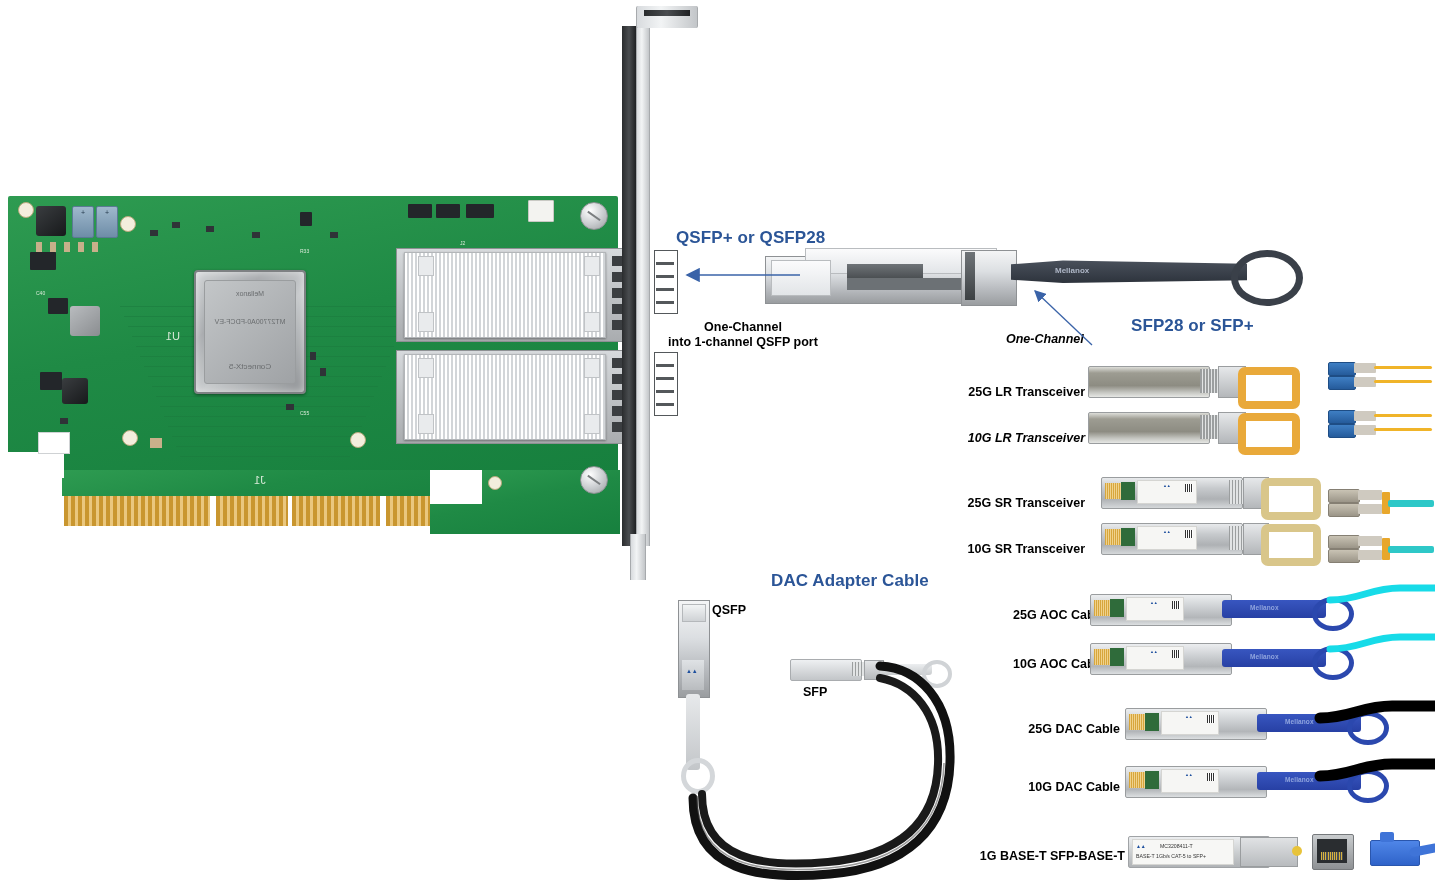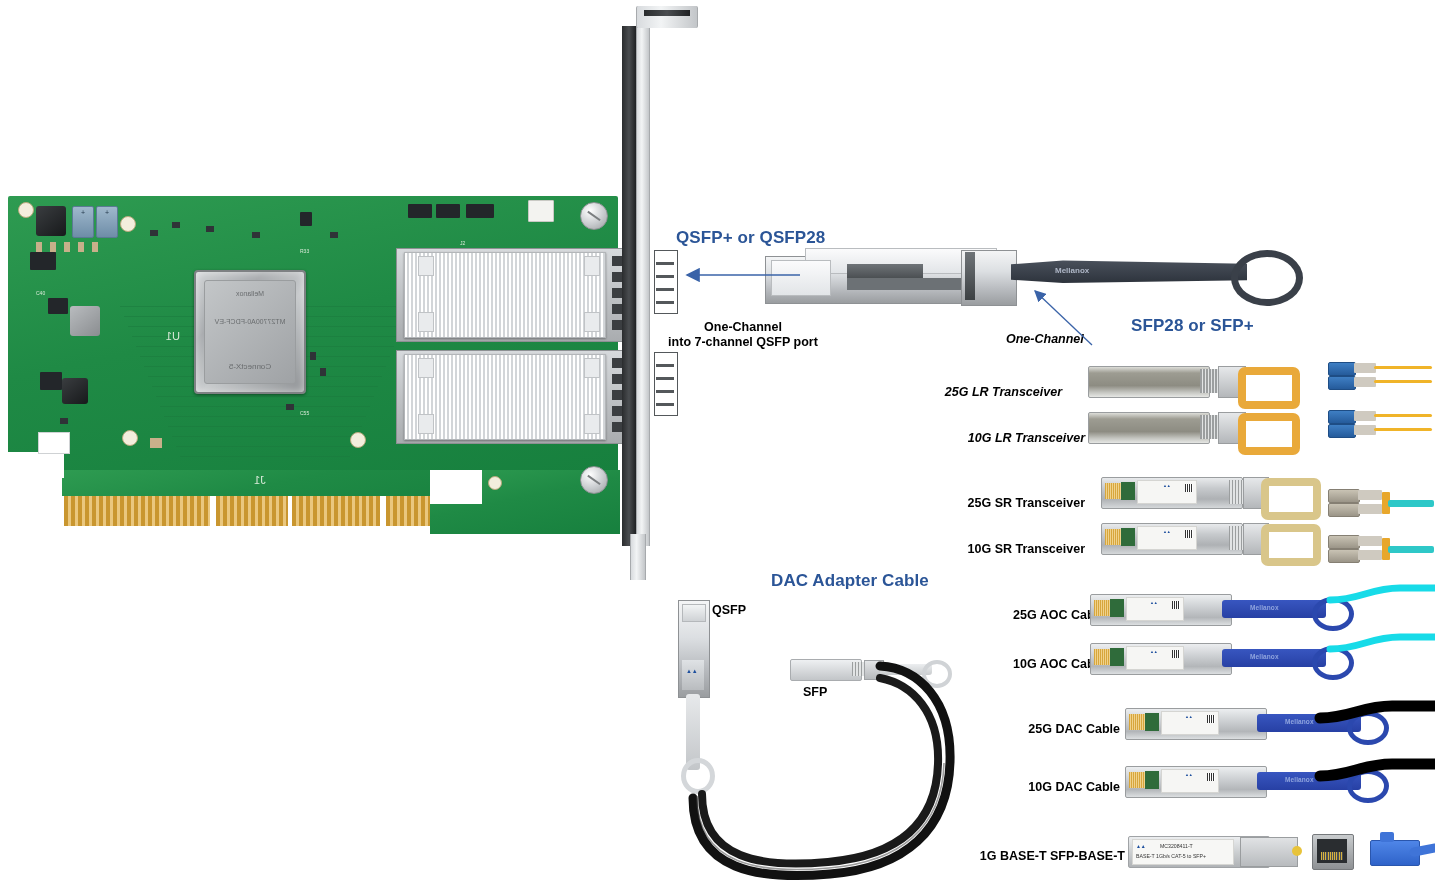--- a/index.html
+++ b/index.html
@@ -253,27 +253,27 @@
     <div class="qsfp-body" style="left:196px;top:2px;width:54px;height:54px;"></div>
     <div class="qsfp-dark" style="left:200px;top:4px;width:10px;height:48px;"></div>
     <div class="qsfp-tab" style="left:246px;top:12px;width:236px;height:24px;
          clip-path:polygon(0 18%,22% 2%,100% 16%,100% 84%,22% 96%,0 82%);"></div>
     <div class="qsfp-ring" style="left:466px;top:2px;width:58px;height:42px;"></div>
     <div class="abs" style="left:290px;top:18px;font-size:8px;color:#aeb6c6;font-weight:bold;">Mellanox</div>
   </div>
 
   <div class="abs cap-center" style="left:648px;top:320px;width:190px;">
     <div>One-Channel</div>
-    <div>into 7-channel  QSFP port</div>
+    <div>into 1-channel  QSFP port</div>
   </div>
   <div class="abs lbl-ital" style="left:1006px;top:332px;">One-Channel</div>
 
   <div class="abs blue-head" style="left:1131px;top:316px;">SFP28 or SFP+</div>
 
-  <div class="abs lbl-r" style="left:862px;top:385px;width:200px;font-style:italic;">25G LR Transceiver</div>
+  <div class="abs lbl-r" style="left:885px;top:385px;width:200px;">25G LR Transceiver</div>
   <div class="abs" style="left:1088px;top:363px;width:200px;height:36px;">
     <div class="sfp-lr" style="left:0;top:3px;width:120px;"></div>
     <div class="sfp-fins" style="left:112px;top:6px;width:22px;height:24px;"></div>
     <div class="sfp-nose" style="left:130px;top:3px;width:26px;height:30px;"></div>
     <div class="pull-yellow" style="left:150px;top:4px;width:46px;height:26px;"></div>
   </div>
   <div class="abs" style="left:1328px;top:358px;width:105px;height:36px;">
     <div class="lc-blue" style="left:0;top:4px;width:26px;height:12px;"></div>
     <div class="lc-blue" style="left:0;top:18px;width:26px;height:12px;"></div>
     <div class="lc-boot" style="left:26px;top:5px;width:22px;height:10px;"></div>

